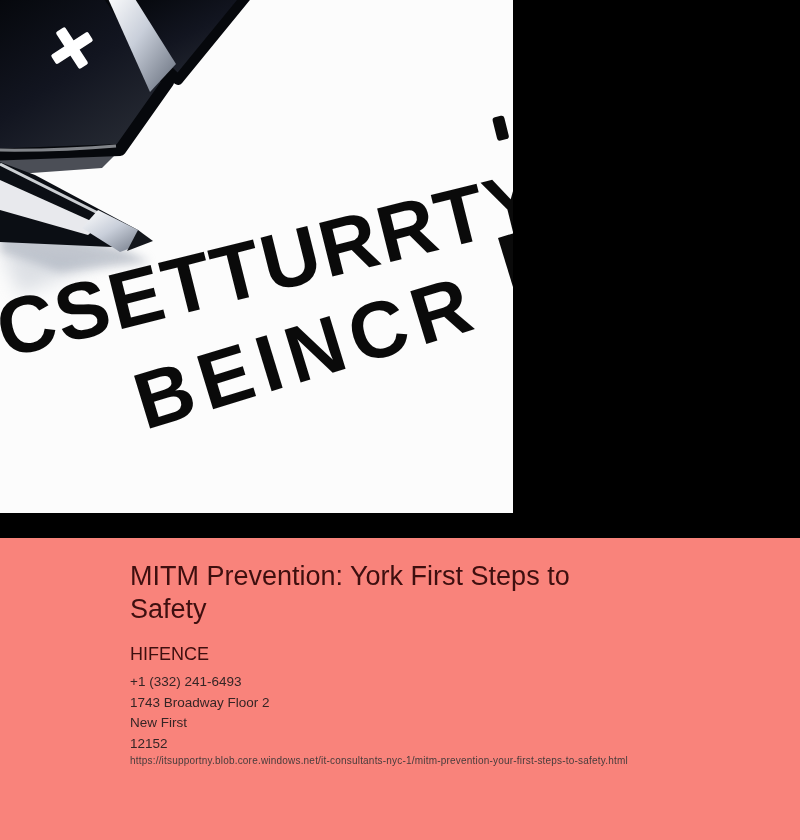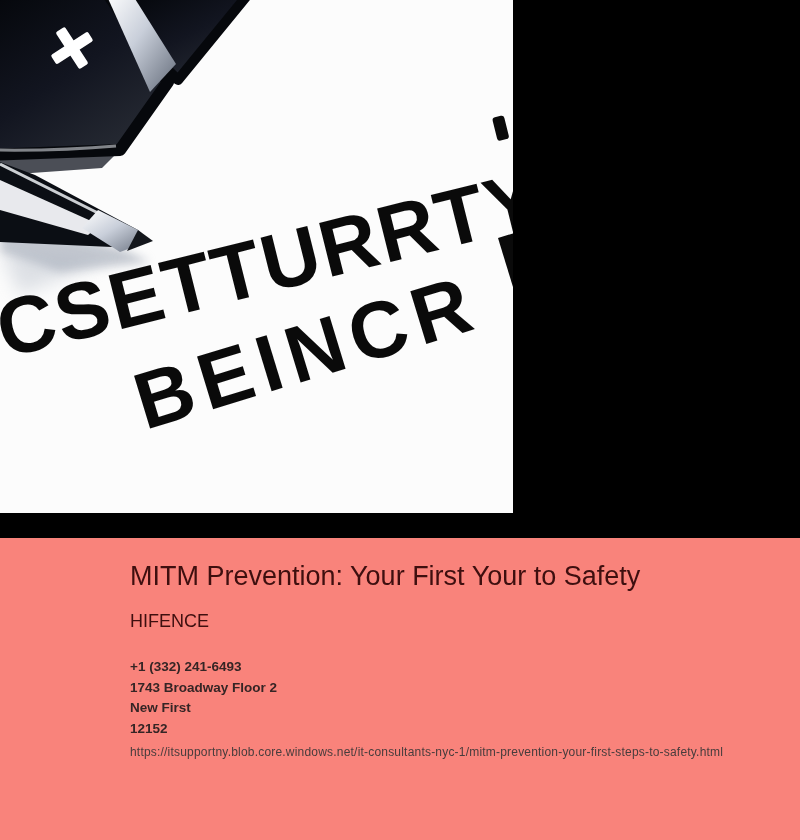--- a/index.html
+++ b/index.html
@@ -42,28 +42,26 @@
     max-width: 520px;
     letter-spacing: 0;
   }
   .company {
     margin-top: 16px;
     font-size: 18px; line-height: 24px;
     font-weight: 400;
     color: #3e0f0f;
   }
   .contact {
-    margin-top: 24px;
+    margin-top: 6px;
     font-size: 13.5px; line-height: 20.6px;
     color: #352525;
-    font-weight: bold;
   }
   .url {
-    margin-top: 6px;
-    font-size: 12px; line-height: 14px;
+    font-size: 10px; line-height: 14px;
     color: #473c3c;
     letter-spacing: 0.2px;
     white-space: nowrap;
   }
 </style>
 </head>
 <body>
 
 <div class="page">
 
@@ -119,21 +117,21 @@
 
       <rect x="492" y="118" width="12" height="24" rx="3" transform="rotate(-14 492 118)" fill="#0a0a0a"></rect>
 
       <text class="caption-text" x="145" y="430" font-size="80" letter-spacing="8" transform="rotate(-17 145 430)">BEINCR</text>
 
       <rect x="498" y="238" width="20" height="62" transform="rotate(-17 498 238)" fill="#0a0a0a"></rect>
     </svg>
   </div>
 
   <div class="card">
-    <h1>MITM Prevention: Your First Your to Safety</h1>
+    <h1>MITM Prevention: York First Steps to Safety</h1>
     <div class="company">HIFENCE</div>
     <div class="contact">
       <div>+1 (332) 241-6493</div>
       <div>1743 Broadway Floor 2</div>
       <div>New First</div>
       <div>12152</div>
     </div>
     <div class="url">https://itsupportny.blob.core.windows.net/it-consultants-nyc-1/mitm-prevention-your-first-steps-to-safety.html</div>
   </div>
 

